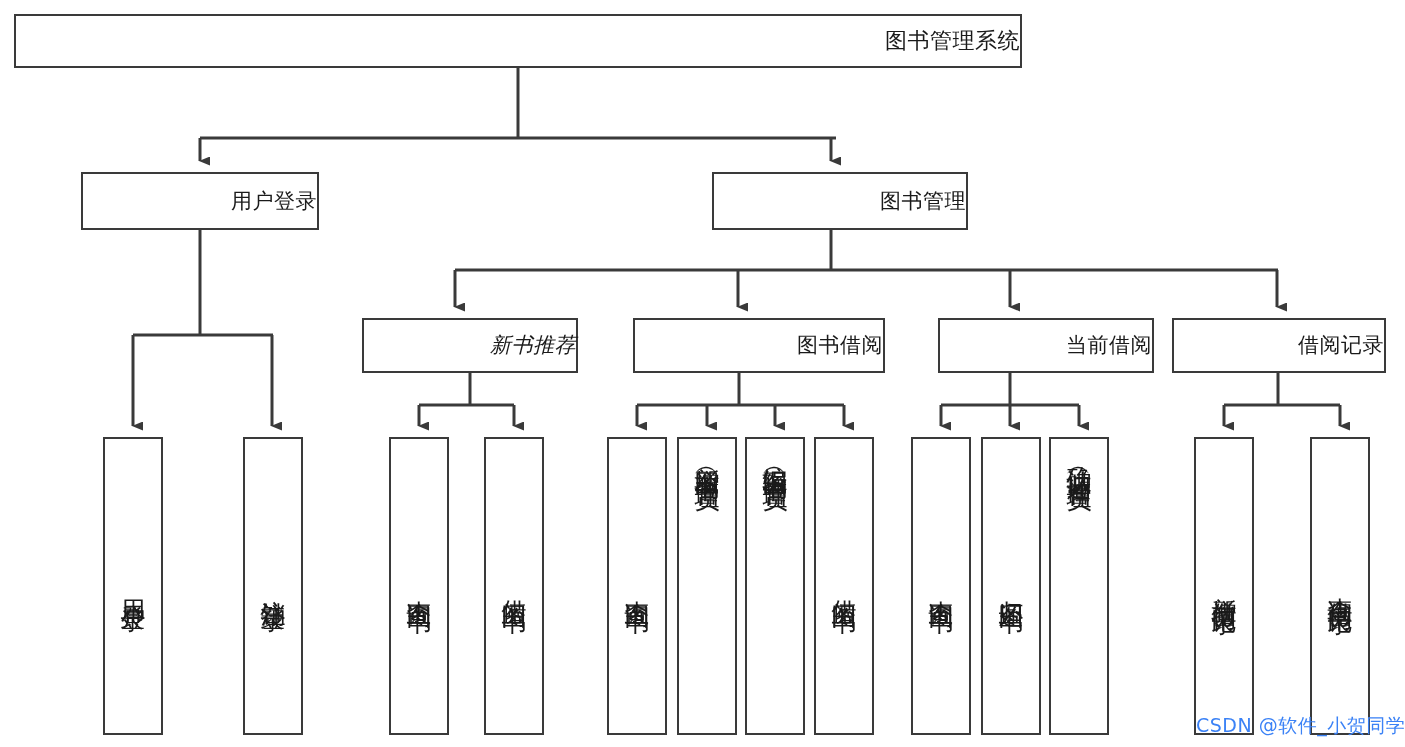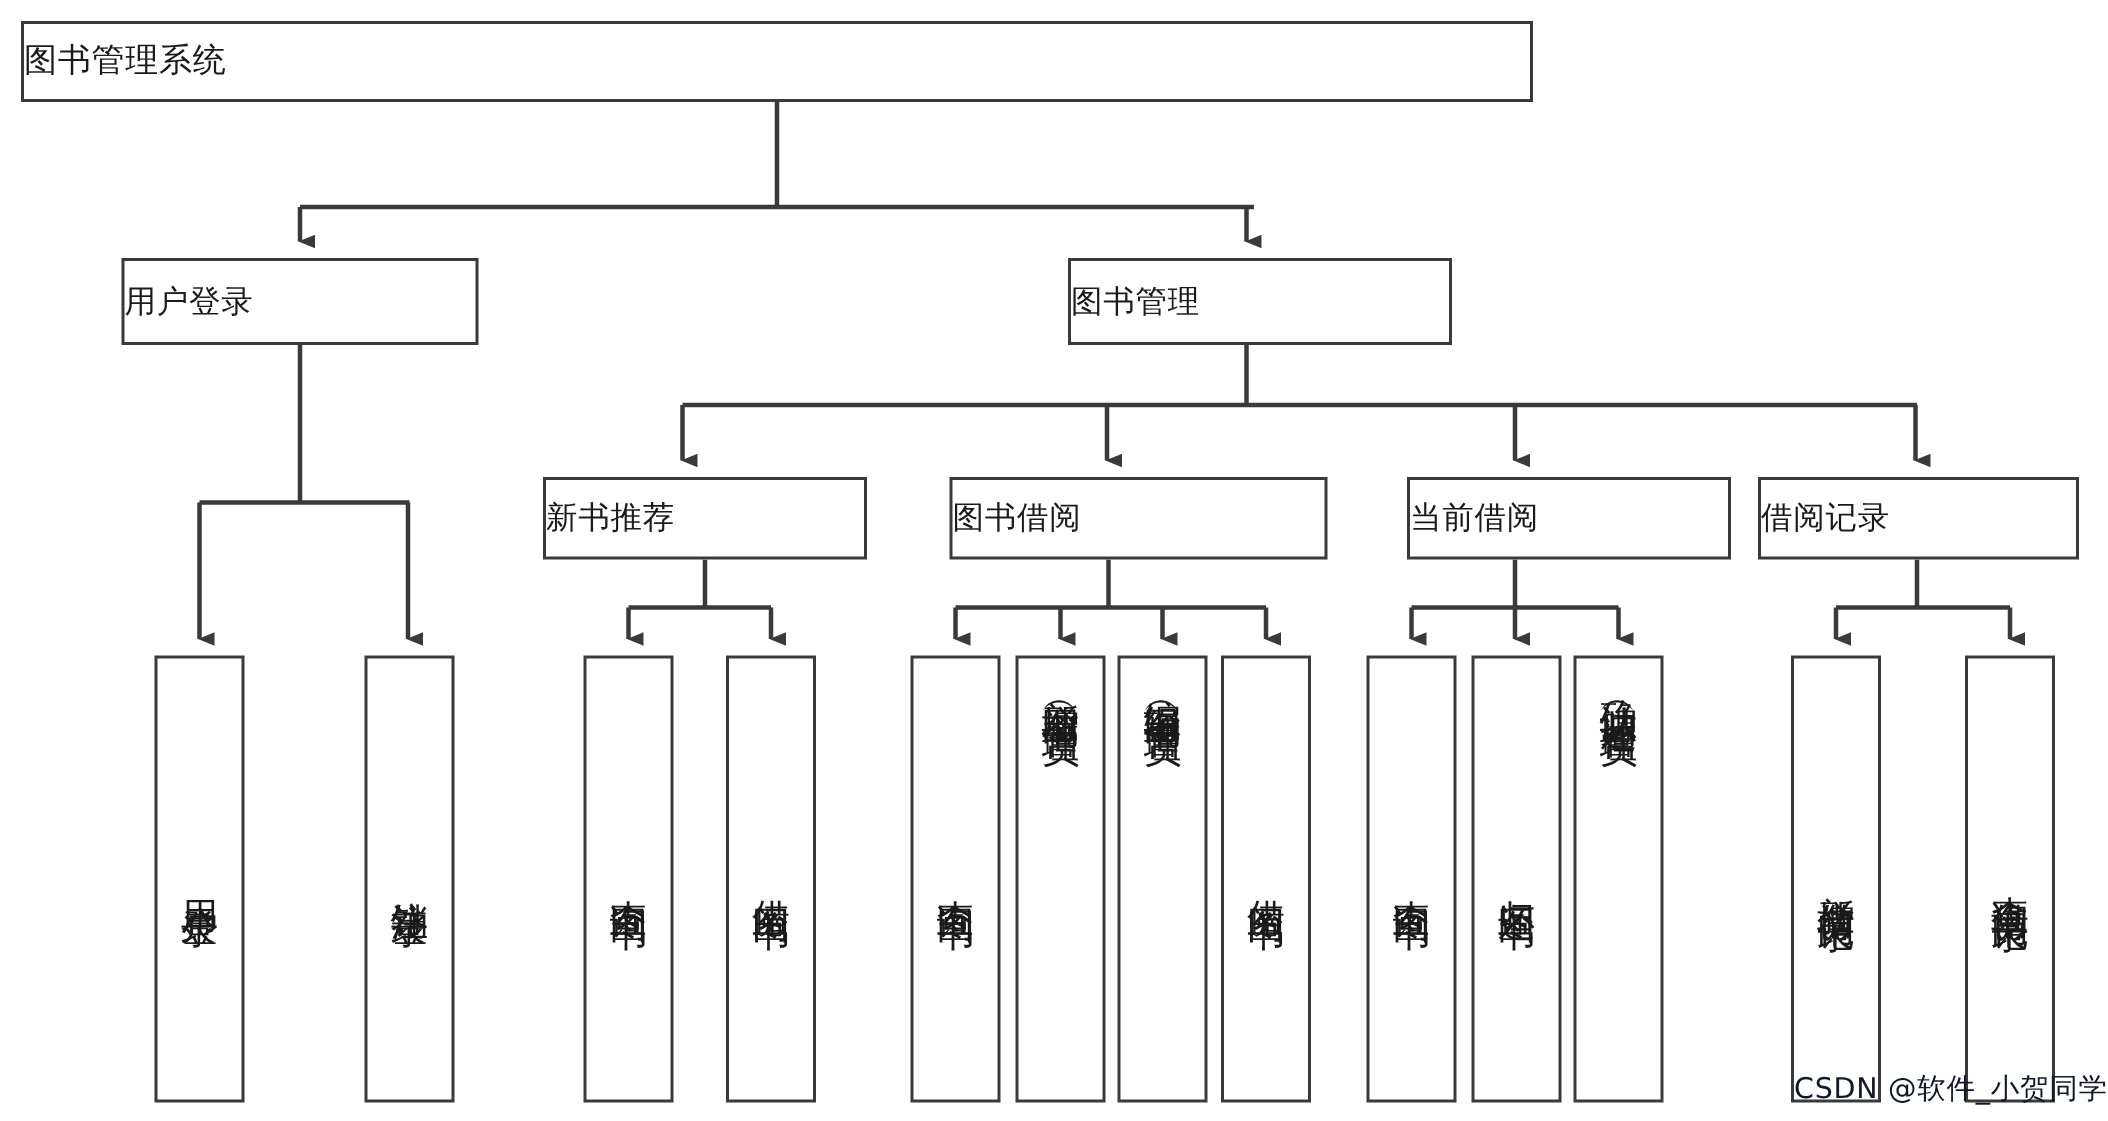--- a/index.html
+++ b/index.html
@@ -25,21 +25,21 @@
     height: 747px;
     pointer-events: none;
   }
   .node {
     position: absolute;
     box-sizing: border-box;
     border: 2px solid #3a3a3a;
     background: #ffffff;
     display: flex;
     align-items: center;
-    justify-content: flex-start;
+    justify-content: flex-end;
     color: #1a1a1a;
   }
   .node .lbl {
     display: block;
     line-height: 1.18;
     letter-spacing: 0.5px;
   }
   .node.horiz .lbl {
     writing-mode: horizontal-tb;
     font-size: 21px;
@@ -60,21 +60,21 @@
     letter-spacing: 3px;
     white-space: nowrap;
   }
   .node.vert.centered {
     align-items: center;
     padding-top: 0;
   }
   .watermark {
     position: absolute;
     font-size: 19px;
-    color: #0f172a;
+    color: #3b82f6;
     white-space: nowrap;
     letter-spacing: 0.5px;
   }
 </style>
 </head>
 <body>
 
 <div id="canvas">
 
   <svg id="wires" viewBox="0 0 1405 747">
@@ -143,21 +143,21 @@
     <span class="lbl">图书管理系统</span>
   </div>
 
   <div class="node horiz" style="left:81px; top:172px; width:238px; height:58px;">
     <span class="lbl">用户登录</span>
   </div>
   <div class="node horiz" style="left:712px; top:172px; width:256px; height:58px;">
     <span class="lbl">图书管理</span>
   </div>
 
-  <div class="node horiz" style="left:362px; top:318px; width:216px; height:55px;">
+  <div class="node horiz" style="left:362px; top:318px; width:216px; height:55px;font-style:italic;">
     <span class="lbl">新书推荐</span>
   </div>
   <div class="node horiz" style="left:633px; top:318px; width:252px; height:55px;">
     <span class="lbl">图书借阅</span>
   </div>
   <div class="node horiz" style="left:902px; top:318px; width:216px; height:55px;margin-left:36px;">
     <span class="lbl">当前借阅</span>
   </div>
   <div class="node horiz" style="left:1172px; top:318px; width:214px; height:55px;">
     <span class="lbl">借阅记录</span>

